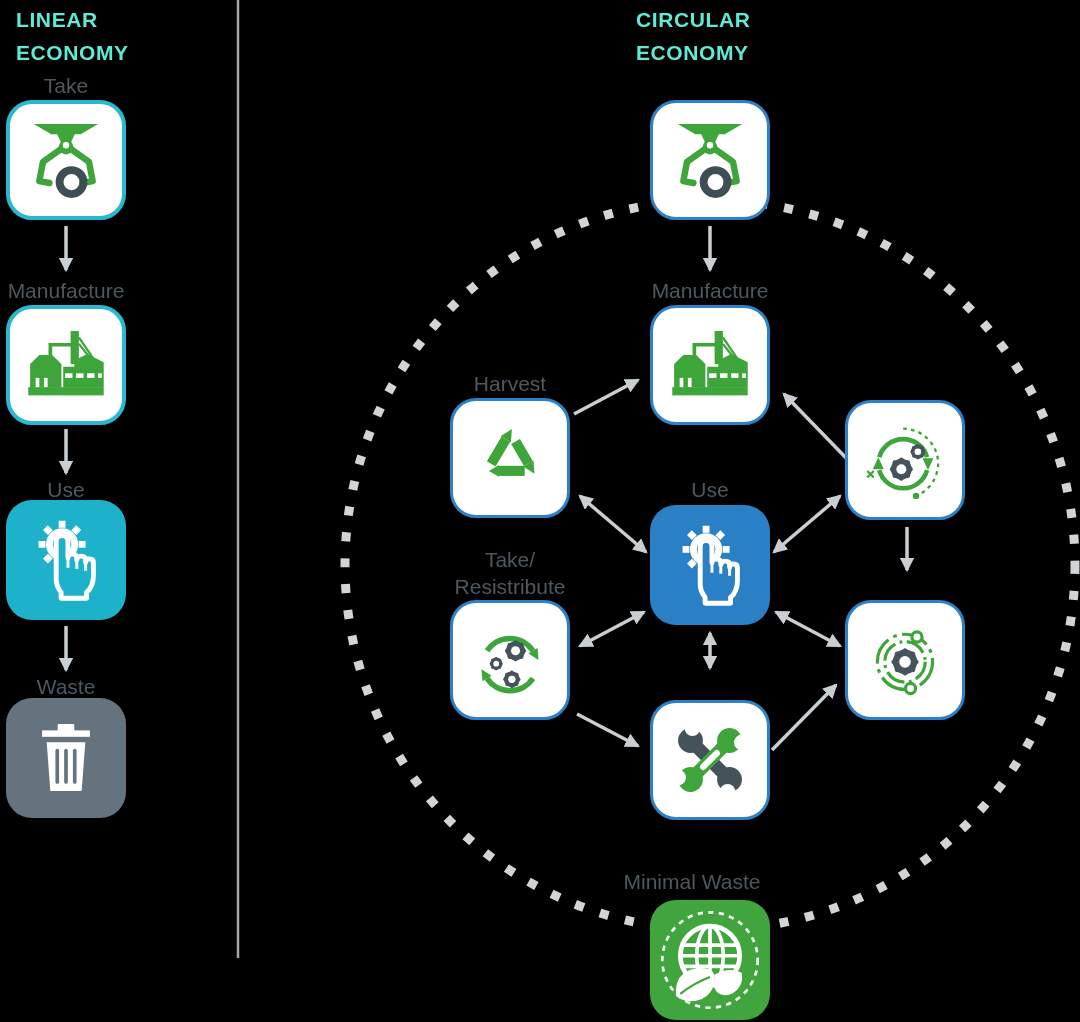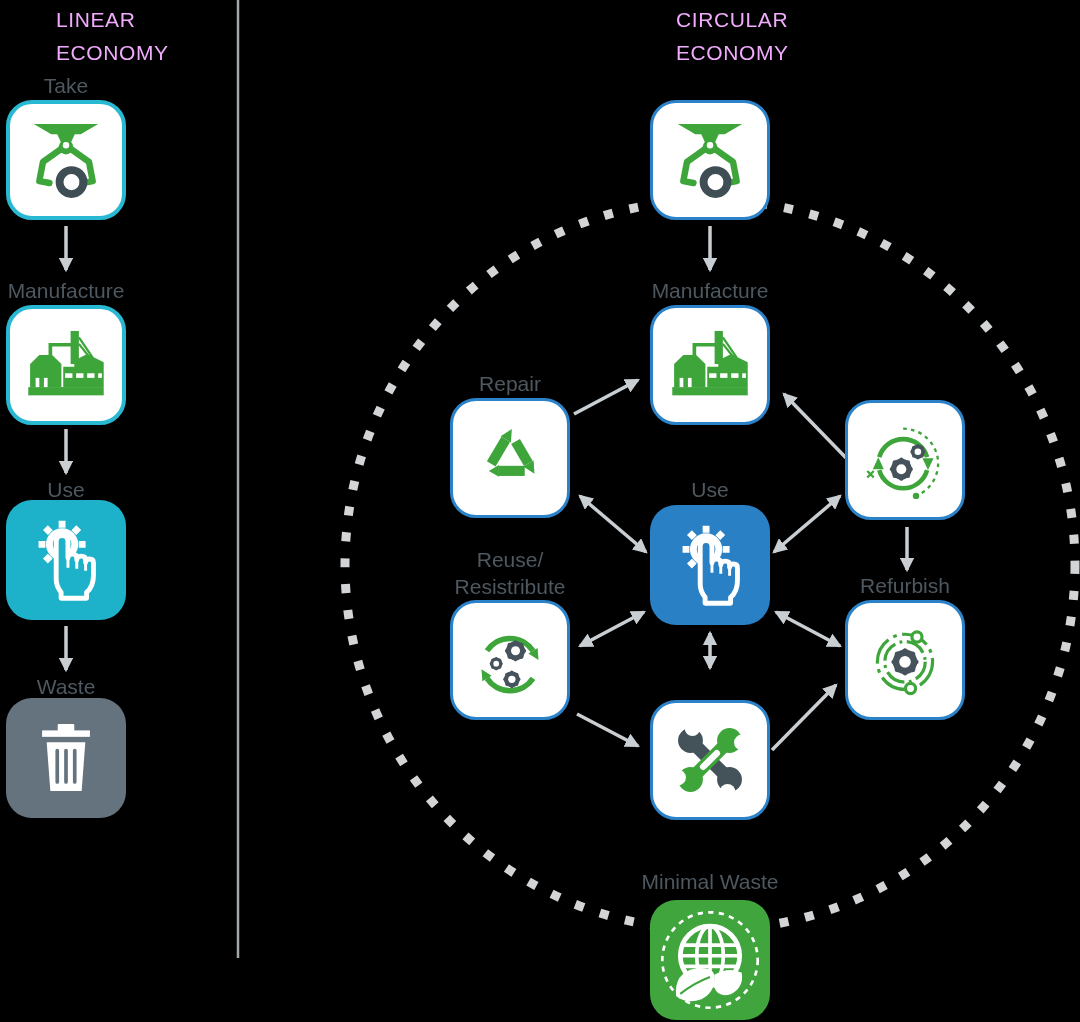--- a/index.html
+++ b/index.html
@@ -1,20 +1,20 @@
 <!DOCTYPE html>
 <html><head>
 <meta charset="utf-8">
 <style>
   html,body{margin:0;padding:0;background:#000;}
   #canvas{position:relative;width:1080px;height:1022px;background:#000;overflow:hidden;
           font-family:"Liberation Sans",sans-serif;}
   .overlay{position:absolute;left:0;top:0;}
-  .hdg{position:absolute;font-weight:normal;font-size:21px;line-height:1.55;letter-spacing:.6px;
-       color:#f0abfc;width:150px;margin-left:40px;}
+  .hdg{position:absolute;font-weight:bold;font-size:21px;line-height:1.55;letter-spacing:.6px;
+       color:#5eead4;width:150px;}
   .lbl{position:absolute;width:200px;text-align:center;font-size:21px;line-height:1.3;color:#4d5860;}
   .box{position:absolute;width:120px;height:120px;border-radius:26px;background:#fff;
        box-sizing:border-box;display:flex;align-items:center;justify-content:center;}
   .b-cyan{border:4px solid #29b8d1;}
   .b-blue{border:3px solid #2b82c9;}
   .fill-cyan{background:#1eb2ca;}
   .fill-blue{background:#2a80c4;}
   .fill-gray{background:#64737e;}
   .fill-green{background:#3fa53c;}
 </style>
@@ -156,21 +156,21 @@
         <rect x="17" y="64" width="4" height="10"></rect>
           <rect x="26" y="64" width="4" height="10"></rect>
         <rect x="49" y="59" width="8" height="5"></rect>
           <rect x="61" y="59" width="8" height="5"></rect>
         <rect x="73" y="59" width="8" height="5"></rect>
           <rect x="85" y="59" width="4" height="5"></rect>
       </g>
     </svg>
   </div>
 
-  <div class="lbl" style="left:410px;top:370px">Repair</div>
+  <div class="lbl" style="left:410px;top:370px">Harvest</div>
   <div class="box b-blue" style="left:450px;top:398px">
     <svg viewBox="0 0 100 100" width="92" height="92">
       <g stroke="#3ea53b" stroke-width="11" fill="none">
         <line x1="56" y1="32" x2="70" y2="56"></line>
         <line x1="66" y1="64" x2="38" y2="64"></line>
         <line x1="29.6" y1="56.3" x2="45.4" y2="29.7"></line>
       </g>
       <g fill="#3ea53b">
         <polygon points="76.6,67.1 64.4,59.3 75.6,52.7"></polygon>
         <polygon points="27,64 38,57.5 38,70.5"></polygon>
@@ -208,21 +208,21 @@
     <svg viewBox="0 0 100 100" width="98" height="98">
       <g stroke="#fff" fill="none" stroke-width="7">
         <circle cx="46" cy="34" r="13"></circle>
         <path d="M63,34 H70 M58,46 L63,51 M46,51 V58 M34,46 L29,51 M29,34 H22 M34,22 L29,17 M46,17 V10 M58,22 L63,17"></path>
       </g>
       <path d="M45,89 L45,83 Q40,77 40,70 L40,31 Q40,25 46,25 Q52,25 52,31 L52,48 Q52,44 56.5,44 Q61,44 61,48 L61,50 Q61,46 65.5,46 Q70,46 70,50 L70,52.5 Q70,49 74,49 Q78,49 78,53 L78,66 Q78,77 71,83 L71,89 Z" fill="#2a80c4" stroke="#fff" stroke-width="5" stroke-linejoin="round"></path>
       <path d="M52,50 V58 M61,52 V59 M70,54 V61" stroke="#fff" stroke-width="3" fill="none"></path>
     </svg>
   </div>
 
-  <div class="lbl" style="left:435px;top:546px;width:150px">Reuse/ Resistribute</div>
+  <div class="lbl" style="left:435px;top:546px;width:150px">Take/ Resistribute</div>
   <div class="box b-blue" style="left:450px;top:600px">
     <svg viewBox="0 0 100 100" width="92" height="92">
       <g stroke="#3ea53b" stroke-width="6" fill="none">
         <path d="M25,40 A30,30 0 0 1 75,40"></path>
         <path d="M75,70 A30,30 0 0 1 25,70"></path>
       </g>
       <g fill="#3ea53b">
         <polygon points="81,50 80,37 70,43"></polygon>
         <polygon points="19,60 20,73 30,67"></polygon>
       </g>
@@ -236,21 +236,20 @@
         <rect x="44.8" y="63.8" width="14.4" height="14.4" rx="2"></rect>
         <rect x="44.8" y="63.8" width="14.4" height="14.4" rx="2" transform="rotate(45 52 71)"></rect>
         <circle cx="52" cy="71" r="8.6"></circle>
       </g>
       <circle cx="56" cy="40" r="4.9" fill="#fff"></circle>
       <circle cx="35" cy="54" r="3.1" fill="#fff"></circle>
       <circle cx="52" cy="71" r="4" fill="#fff"></circle>
     </svg>
   </div>
 
-  <div class="lbl" style="left:805px;top:572px">Refurbish</div>
   <div class="box b-blue" style="left:845px;top:600px">
     <svg viewBox="0 0 100 100" width="92" height="92">
       <circle cx="50" cy="52" r="30" fill="none" stroke="#3ea53b" stroke-width="3.5" stroke-dasharray="30 6 4 6"></circle>
       <circle cx="50" cy="52" r="22" fill="none" stroke="#3ea53b" stroke-width="3.5" stroke-dasharray="22 5 3 5"></circle>
       <g fill="#47535c">
         <rect x="38.8" y="40.8" width="22.4" height="22.4" rx="3"></rect>
         <rect x="38.8" y="40.8" width="22.4" height="22.4" rx="3" transform="rotate(45 50 52)"></rect>
         <circle cx="50" cy="52" r="13.3"></circle>
       </g>
       <circle cx="50" cy="52" r="6.3" fill="#fff"></circle>
@@ -272,21 +271,21 @@
         <circle cx="20" cy="50" r="13.5" fill="#3ea53b"></circle>
         <circle cx="80" cy="50" r="13.5" fill="#3ea53b"></circle>
         <rect x="22" y="43" width="56" height="14" rx="7" fill="#3ea53b"></rect>
         <circle cx="12" cy="39" r="8.5" fill="#fff"></circle>
         <circle cx="88" cy="61" r="8.5" fill="#fff"></circle>
         <rect x="36" y="46.5" width="28" height="7" rx="3.5" fill="#fff"></rect>
       </g>
     </svg>
   </div>
 
-  <div class="lbl" style="left:610px;top:868px">Minimal Waste</div>
+  <div class="lbl" style="left:592px;top:868px">Minimal Waste</div>
   <div class="box fill-green" style="left:650px;top:900px">
     <svg viewBox="0 0 100 100" width="106" height="106">
       <circle cx="50" cy="50" r="45" fill="none" stroke="#fff" stroke-width="2.5" stroke-dasharray="5 5"></circle>
       <g stroke="#fff" fill="none">
         <circle cx="50" cy="46" r="28" stroke-width="4.5"></circle>
         <ellipse cx="50" cy="46" rx="12.5" ry="28" stroke-width="3.5"></ellipse>
         <path d="M24,36 H76 M22,46 H78 M24,56 H76 M50,18 V74" stroke-width="3.5"></path>
       </g>
       <path d="M18,84 Q16,62 36,58 Q52,56 54,64 Q56,80 42,87 Q28,92 18,84 Z" fill="#fff"></path>
       <path d="M54,64 Q68,56 80,62 Q82,76 70,82 Q58,86 54,76 Z" fill="#fff"></path>

